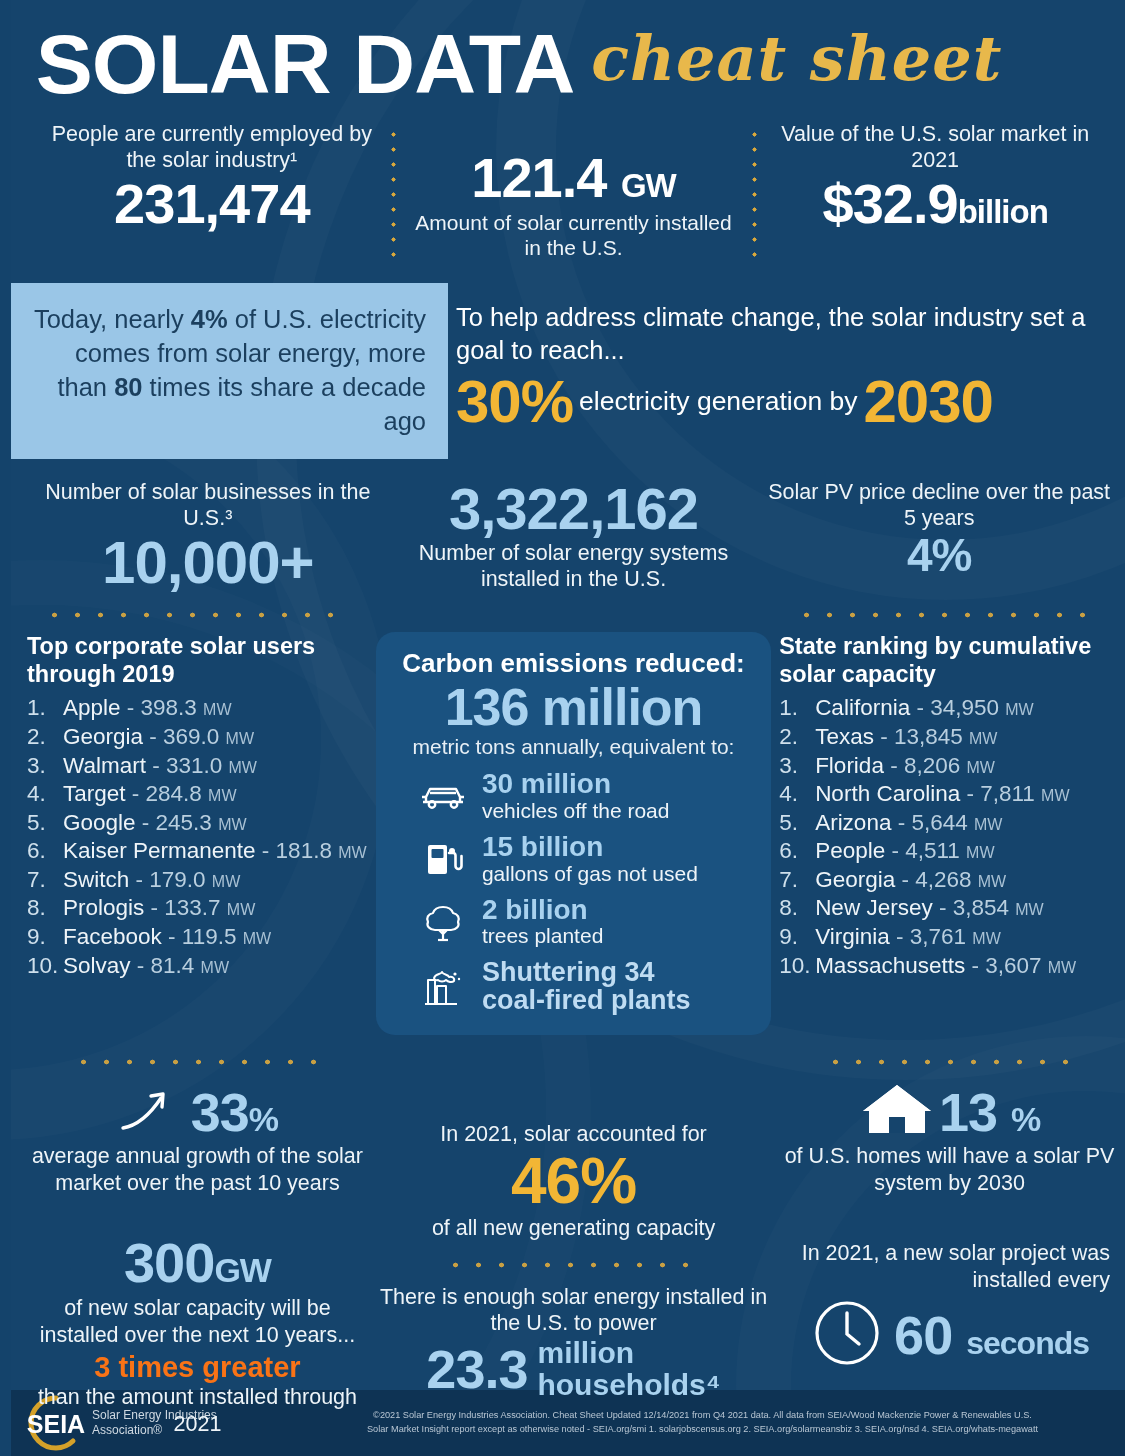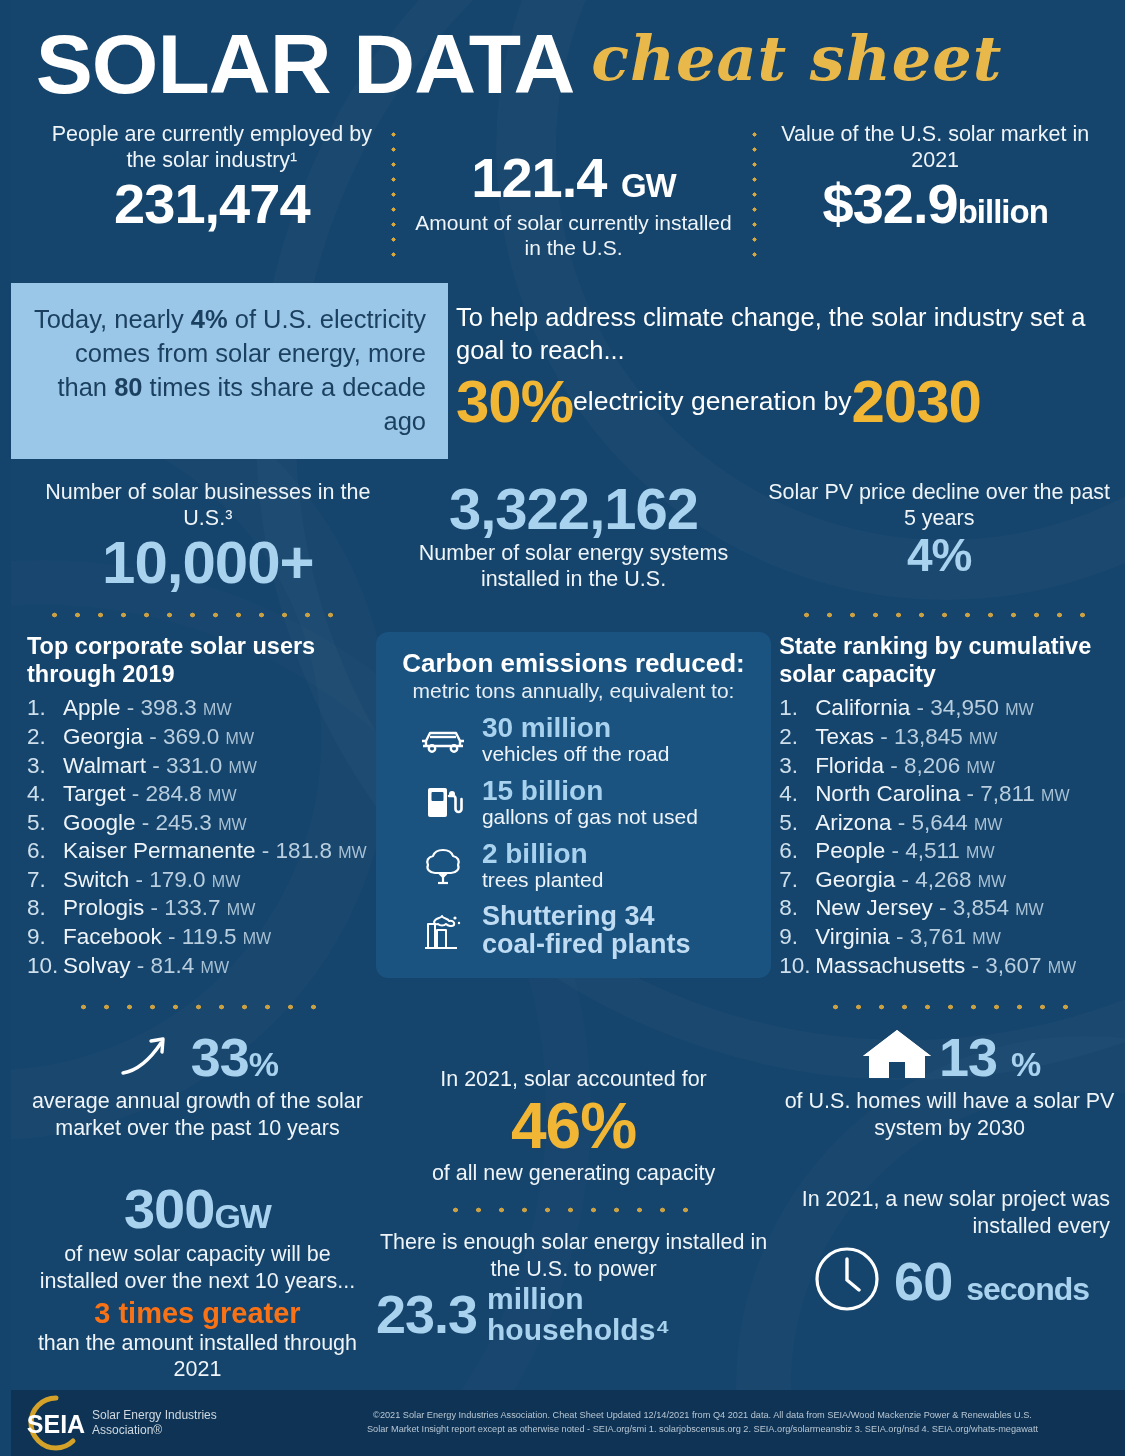--- a/index.html
+++ b/index.html
@@ -67,21 +67,21 @@
   
   .band2 { display:flex; margin-top:22px; align-items:stretch; }
   .band2left {
     width:437px; background:#9ac6e7; color:#1b3f5e;
     padding:20px 22px 20px 20px; text-align:right;
     font-size:25.5px; line-height:1.33;
   }
   .band2left b { font-weight:bold; }
   .band2right { flex:1; padding:18px 18px 10px 8px; }
   .b2r-top { font-size:25.5px; line-height:1.28; color:#ffffff; }
-  .b2r-bot { display:flex; align-items:center; margin-top:6px; gap:0; }
+  .b2r-bot { display:flex; align-items:center; margin-top:6px; gap:6px; }
   .gold-big { font-size:60px; font-weight:bold; color:#f2b635; line-height:1; letter-spacing:-1px;}
   .b2r-mid { font-size:26.5px; line-height:1.2; font-weight:400; }
   .gold-year { font-size:60px; font-weight:bold; color:#f2b635; line-height:1; letter-spacing:-1px; }
 
   
   .row3 { display:flex; margin-top:20px; padding:0 14px; }
   .r3cell { flex:1; text-align:center; padding:0 10px; }
   .r3cap { font-size:21.5px; line-height:1.22; color:#eef4f8; }
   .r3big { font-size:60px; font-weight:bold; color:#a9d2ef; line-height:1.05; letter-spacing:-1px; }
   .r3big.sm { font-size:46px; }
@@ -101,21 +101,21 @@
 
   .listhead { font-size:23.5px; font-weight:bold; line-height:1.2; margin-bottom:6px; }
   ol.rank { list-style:none; }
   ol.rank li { font-size:22.5px; line-height:1.27; color:#dfe9f1; display:flex; }
   ol.rank li .num { width:36px; flex:none; color:#cfe0ec; }
   ol.rank li .nm { color:#eef4f8; }
   ol.rank li .val { color:#b9cfdf; }
   ol.rank li .mw { font-size:16px; color:#a8c1d4; }
 
   .carbonbox {
-    background:#1a5280; border-radius:12px;
+    background:#1a5280; border-radius:19px;
     padding:16px 18px 20px; text-align:center;
   }
   .cb-title { font-size:26px; font-weight:bold; }
   .cb-num { font-size:52px; font-weight:bold; color:#a9d2ef; line-height:1.08; letter-spacing:-1px;}
   .cb-sub { font-size:21px; color:#e7eff5; margin-bottom:6px; }
   .cb-item { display:flex; align-items:center; gap:14px; text-align:left; margin-top:10px; padding-left:24px;}
   .cb-ico { width:50px; height:48px; flex:none; display:flex; align-items:center; justify-content:center; }
   .cb-ico svg { display:block; }
   .cb-l1 { font-size:28px; font-weight:bold; color:#a9d2ef; line-height:1.05; }
   .cb-l2 { font-size:21px; color:#eef4f8; line-height:1.12; }
@@ -125,21 +125,21 @@
   .row5 { display:flex; padding:0 16px; margin-top:4px; align-items:flex-start; }
   .b-center { text-align:center; }
   .arrowline { display:flex; align-items:center; justify-content:center; gap:12px; }
   .pct33 { font-size:54px; font-weight:bold; color:#a9d2ef; letter-spacing:-1px; }
   .pct33 .sml { font-size:34px; }
   .cap { font-size:21.5px; line-height:1.25; color:#eef4f8; }
   .gw300 { font-size:56px; font-weight:bold; color:#a9d2ef; letter-spacing:-1px; }
   .gw300 .unit { font-size:34px; }
   .times3 { font-size:29px; font-weight:bold; color:#f97316; margin-top:2px; }
   .pct46 { font-size:64px; font-weight:bold; color:#f2b635; letter-spacing:-1px; line-height:1.05;}
-  .hh { display:flex; align-items:center; justify-content:flex-start; gap:10px; }
+  .hh { display:flex; align-items:center; justify-content:center; gap:10px; }
   .hh .n { font-size:54px; font-weight:bold; color:#a9d2ef; letter-spacing:-1px;}
   .hh .t { font-size:30px; font-weight:bold; color:#a9d2ef; line-height:1.05; text-align:left;}
   .pct13row { display:flex; align-items:center; justify-content:center; gap:4px; }
   .pct13 { font-size:54px; font-weight:bold; color:#a9d2ef; letter-spacing:-1px;}
   .pct13 .sml { font-size:34px; }
   .clockrow { display:flex; align-items:center; justify-content:center; gap:10px; margin-top:2px;}
   .sec60 { font-size:54px; font-weight:bold; color:#a9d2ef; letter-spacing:-1px;}
   .sec60 .sml { font-size:32px; font-weight:bold; }
 
   
@@ -269,20 +269,21 @@
             <li>
               <span class="num">10.</span>
               <span><span class="nm">Solvay</span><span class="val"> - 81.4 </span><span class="mw">MW</span></span>
             </li>
           </ol>
       </div>
 
       <div class="col-c">
         <div class="carbonbox">
           <div class="cb-title">Carbon emissions reduced:</div>
+          <div class="cb-num">136 million</div>
           <div class="cb-sub">metric tons annually, equivalent to:</div>
 
           <div class="cb-item">
             <div class="cb-ico">
               <svg width="48" height="34" viewBox="0 0 48 34" fill="none" stroke="#ffffff" stroke-width="2.4">
                 <path d="M4 23 h40"></path>
                 <path d="M7 23 v-5 l4-8 h26 l4 8 v5" stroke-linejoin="round"></path>
                 <path d="M11 14 h26"></path>
                 <circle cx="13" cy="25.5" r="3.2"></circle>
                 <circle cx="35" cy="25.5" r="3.2"></circle>

